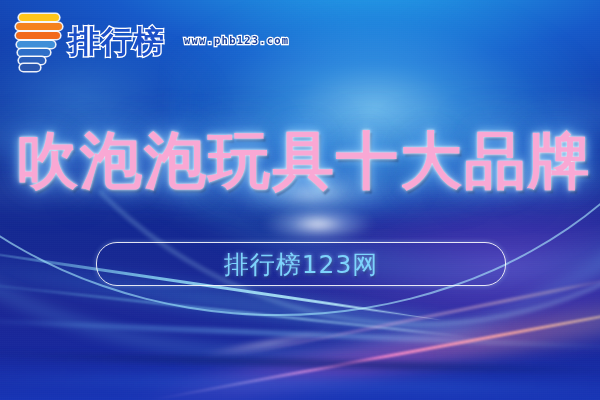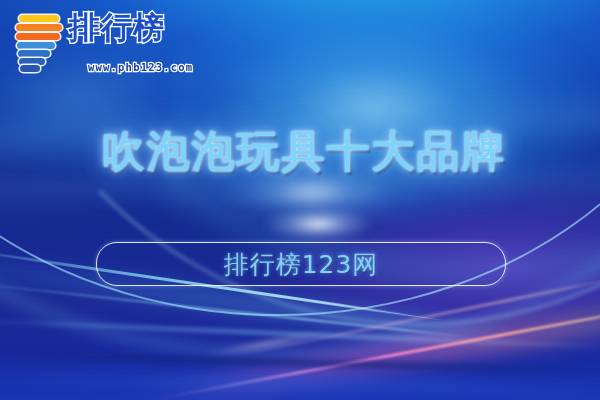--- a/index.html
+++ b/index.html
@@ -269,58 +269,58 @@
   .logo-mark .bar {
     position: absolute;
     left: 0;
     height: 7px;
     border-radius: 4px;
     box-shadow: 0 0 0 1.6px rgba(255,255,255,0.92);
   }
   .logo-text-wrap {
     position: relative;
     display: flex;
-    flex-direction: column;
+    flex-direction: row;
     align-items: flex-start;
     line-height: 1;
   }
   .logo-cn {
     font-family: "DejaVu Sans", "Liberation Sans", sans-serif;
     font-size: 31px;
     font-weight: bold;
     color: #1b4fc8;
     letter-spacing: 1px;
     -webkit-text-stroke: 2.6px #ffffff;
     paint-order: stroke fill;
     text-shadow: 0 1px 0 rgba(255,255,255,0.6);
   }
   .logo-url {
-    margin-top: 19px;
+    margin-top: 9px;
     font-family: "DejaVu Sans Mono", "Liberation Mono", monospace;
     font-size: 10.5px;
     font-weight: bold;
     color: #17409e;
     letter-spacing: 1.2px;
     -webkit-text-stroke: 2.4px #ffffff;
     paint-order: stroke fill;
     padding-left: 19px;
   }
 
   
   #headline {
     position: absolute;
     left: 8px; right: 0;
     top: 130px;
     text-align: center;
     font-family: "DejaVu Sans", "Liberation Sans", sans-serif;
-    font-size: 43px;
+    font-size: 62px;
     font-weight: bold;
     line-height: 1;
     letter-spacing: 2px;
-    color: #7dd3fc;
+    color: #f9a8d4;
     text-shadow:
        0 0 3px rgba(255,255,255,0.95),
        0 0 10px rgba(170,225,255,0.85),
        0 0 22px rgba(110,190,255,0.75),
        0 0 40px rgba(70,150,250,0.55),
        2px 3px 2px rgba(8,22,70,0.55);
     white-space: nowrap;
   }
 
   

